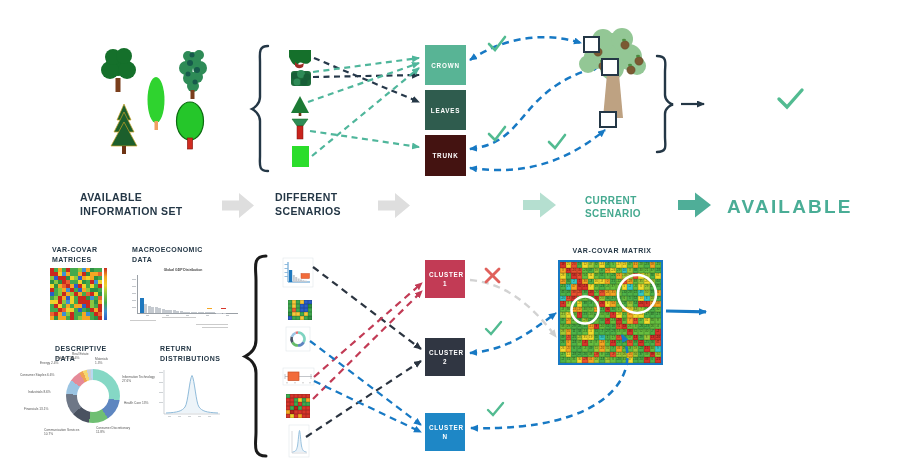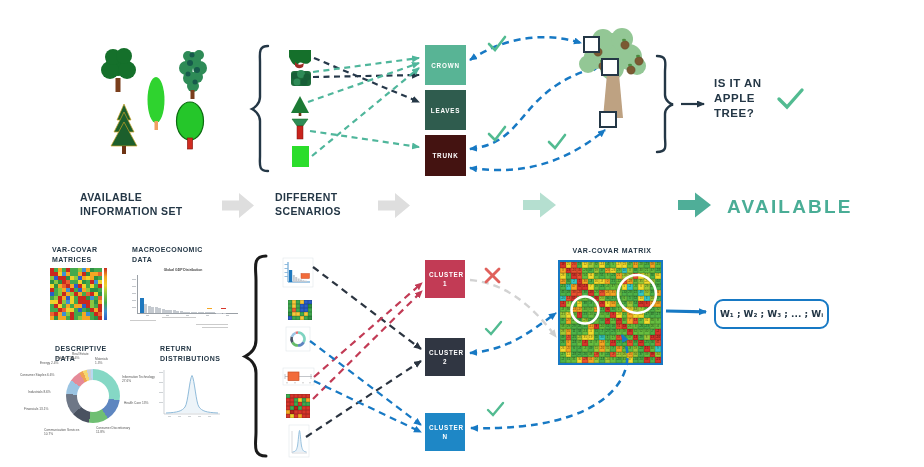--- a/index.html
+++ b/index.html
@@ -45,24 +45,24 @@
 </style>
 </head>
 <body>
 
 <div class="canvas">
 
   <div class="feature-box" id="fb0" style="top: 45px; background: rgb(88, 180, 149);">CROWN</div>
   <div class="feature-box" id="fb1" style="top: 90px; background: rgb(47, 92, 78);">LEAVES</div>
   <div class="feature-box" id="fb2" style="top: 135px; height: 41px; background: rgb(68, 19, 17);">TRUNK</div>
 
-  <div class="label question">IS IT AN APPLE TREE?</div>
 
   <div class="label flow-label" style="left:80px;top:191px;width:112px">AVAILABLE INFORMATION SET</div>
   <div class="label flow-label" style="left:275px;top:191px;width:80px">DIFFERENT SCENARIOS</div>
+  <div class="label flow-label teal" style="left:585px;top:194px;width:70px;font-size:10px">CURRENT SCENARIO</div>
   <div class="label forecast" style="left:727px;top:196px">AVAILABLE</div>
 
   <div class="label section-label" style="left:52px;top:245px;width:72px">VAR-COVAR MATRICES</div>
   <div class="label section-label" style="left:132px;top:245px;width:74px">MACROECONOMIC DATA</div>
   <div class="label section-label" style="left:55px;top:344px;width:64px">DESCRIPTIVE DATA</div>
   <div class="label section-label" style="left:160px;top:344px;width:70px">RETURN DISTRIBUTIONS</div>
 
   <div class="heatmap" id="hmSmall" style="left: 50px; top: 268px; grid-template-columns: repeat(13, 4px);">
       <div style="width: 4px; height: 4px; background: rgb(201, 40, 30);"></div>
       <div style="width: 4px; height: 4px; background: rgb(68, 169, 76);"></div>
@@ -705,23 +705,20 @@
       <div style="width: 5.6px; height: 5.6px; background: rgb(77, 178, 72); box-shadow: rgba(0, 0, 0, 0.25) 0px 0px 0px 0.4px inset; font-size: 3px; line-height: 5.6px; text-align: center; color: rgba(0, 0, 0, 0.6);">-20</div>
       <div style="width: 5.6px; height: 5.6px; background: rgb(102, 190, 63); box-shadow: rgba(0, 0, 0, 0.25) 0px 0px 0px 0.4px inset; font-size: 3px; line-height: 5.6px; text-align: center; color: rgba(0, 0, 0, 0.6);">41</div>
       <div style="width: 5.6px; height: 5.6px; background: rgb(242, 219, 44); box-shadow: rgba(0, 0, 0, 0.25) 0px 0px 0px 0.4px inset; font-size: 3px; line-height: 5.6px; text-align: center; color: rgba(0, 0, 0, 0.6);">47</div>
       <div style="width: 5.6px; height: 5.6px; background: rgb(77, 178, 72); box-shadow: rgba(0, 0, 0, 0.25) 0px 0px 0px 0.4px inset; font-size: 3px; line-height: 5.6px; text-align: center; color: rgba(0, 0, 0, 0.6);">-14</div>
       <div style="width: 5.6px; height: 5.6px; background: rgb(77, 178, 72); box-shadow: rgba(0, 0, 0, 0.25) 0px 0px 0px 0.4px inset; font-size: 3px; line-height: 5.6px; text-align: center; color: rgba(0, 0, 0, 0.6);">24</div>
       <div style="width: 5.6px; height: 5.6px; background: rgb(215, 53, 43); box-shadow: rgba(0, 0, 0, 0.25) 0px 0px 0px 0.4px inset; font-size: 3px; line-height: 5.6px; text-align: center; color: rgba(0, 0, 0, 0.6);">33</div>
       <div style="width: 5.6px; height: 5.6px; background: rgb(77, 178, 72); box-shadow: rgba(0, 0, 0, 0.25) 0px 0px 0px 0.4px inset; font-size: 3px; line-height: 5.6px; text-align: center; color: rgba(0, 0, 0, 0.6);">0</div>
       <div style="width: 5.6px; height: 5.6px; background: rgb(215, 53, 43); box-shadow: rgba(0, 0, 0, 0.25) 0px 0px 0px 0.4px inset; font-size: 3px; line-height: 5.6px; text-align: center; color: rgba(0, 0, 0, 0.6);">-21</div>
     </div>
 
-  <div class="weights-box">
-    <span>W₁ ; W₂ ; W₃ ; ... ; Wᵢ</span>
-  </div>
 
   <svg class="overlay" viewBox="0 0 924 467">
     <defs>
       <marker id="mNavy" markerUnits="userSpaceOnUse" markerWidth="9" markerHeight="8" refX="7" refY="3.5" orient="auto-start-reverse">
           <path d="M0,0L8,3.5L0,7Z" fill="#243746"></path>
         </marker>
       <marker id="mTeal" markerUnits="userSpaceOnUse" markerWidth="9" markerHeight="8" refX="7" refY="3.5" orient="auto-start-reverse">
           <path d="M0,0L8,3.5L0,7Z" fill="#4FB69B"></path>
         </marker>
       <marker id="mBlue" markerUnits="userSpaceOnUse" markerWidth="9" markerHeight="8" refX="7" refY="3.5" orient="auto-start-reverse">

